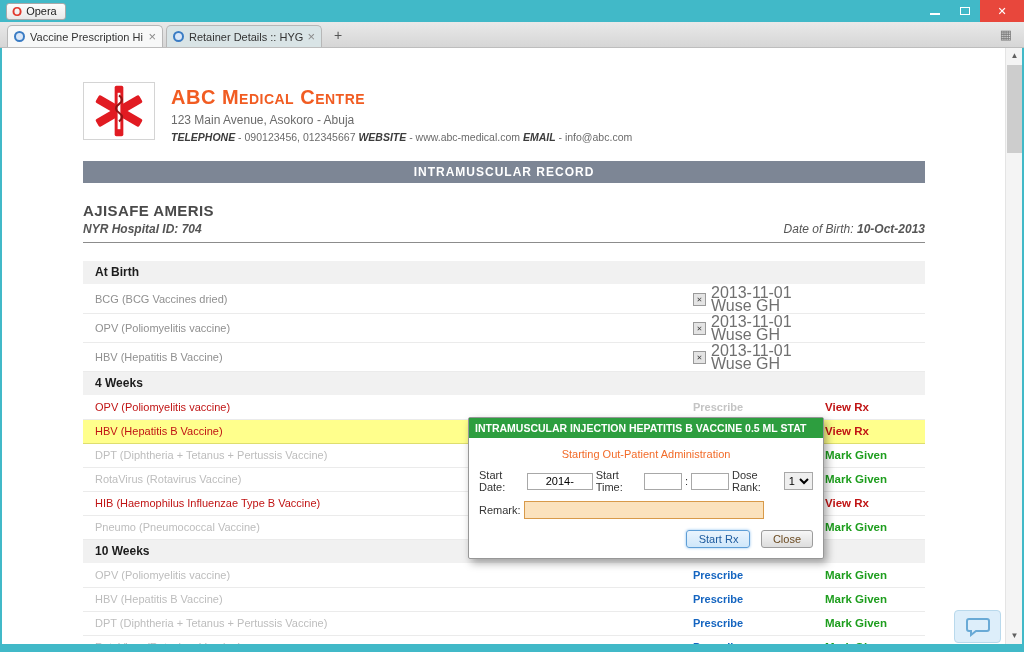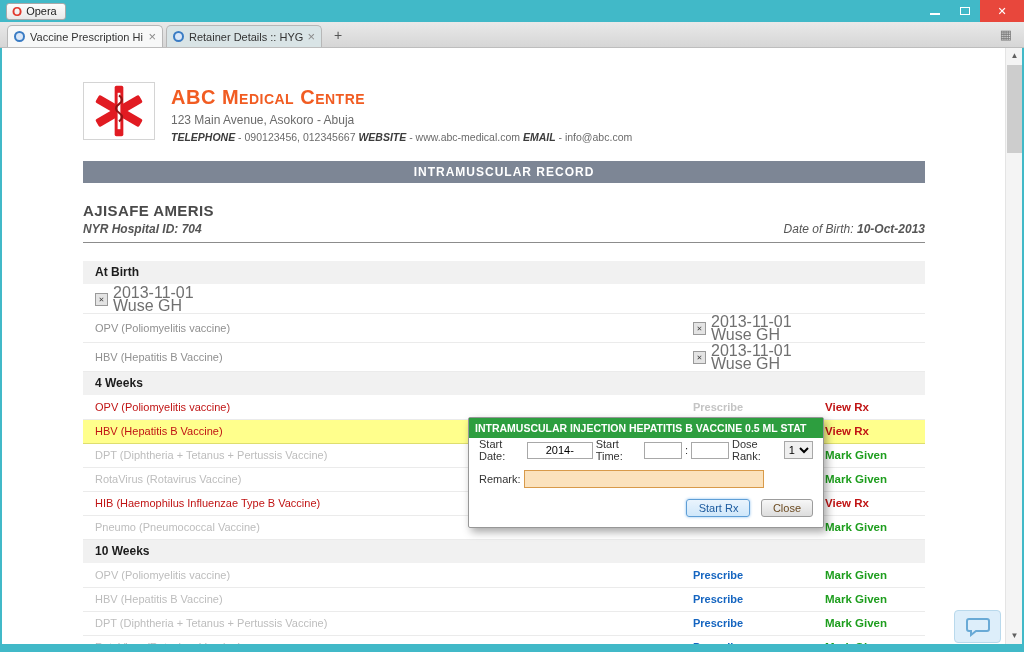--- a/index.html
+++ b/index.html
@@ -169,20 +169,21 @@
       <div class="patient-name">AJISAFE AMERIS</div>
       <div class="id-row">
         <span><b>NYR Hospital ID:</b><b> 704</b></span>
         <span><span>Date of Birth:</span><b> 10-Oct-2013</b></span>
       </div>
       <hr class="divider">
 
       <div class="table">
           <div class="section-header">At Birth</div>
           <div class="vrow given">
+            <span class="r-name given">BCG (BCG Vaccines dried)</span>
             <span class="r-mid">
               <span class="gicon">✕</span>
               <span class="gtext">
                 <span class="gdate">2013-11-01</span>
                 <span class="gplace">Wuse GH</span>
               </span>
             </span>
             <span class="r-act"></span>
           </div>
           <div class="vrow given">
@@ -268,20 +269,21 @@
               <span class="plink blue">Prescribe</span>
             </span>
             <span class="r-act"><span class="alink green">Mark Given</span></span>
           </div>
         </div>
     </div>
 
     <div class="modal">
       <div class="modal-header">INTRAMUSCULAR INJECTION HEPATITIS B VACCINE 0.5 ML STAT</div>
       <div class="modal-body">
+        <div class="modal-subtitle">Starting Out-Patient Administration</div>
         <div class="form-row">
           <span>Start Date:</span>
           <input class="inp date" value="2014-04-29" style="">
           <span>Start Time:</span>
           <input class="inp hh" value="09" style="">
           <span>:</span>
           <input class="inp mm" value="32" style="">
           <span>Dose Rank:</span>
           <select class="sel"><option>1</option></select>
         </div>

